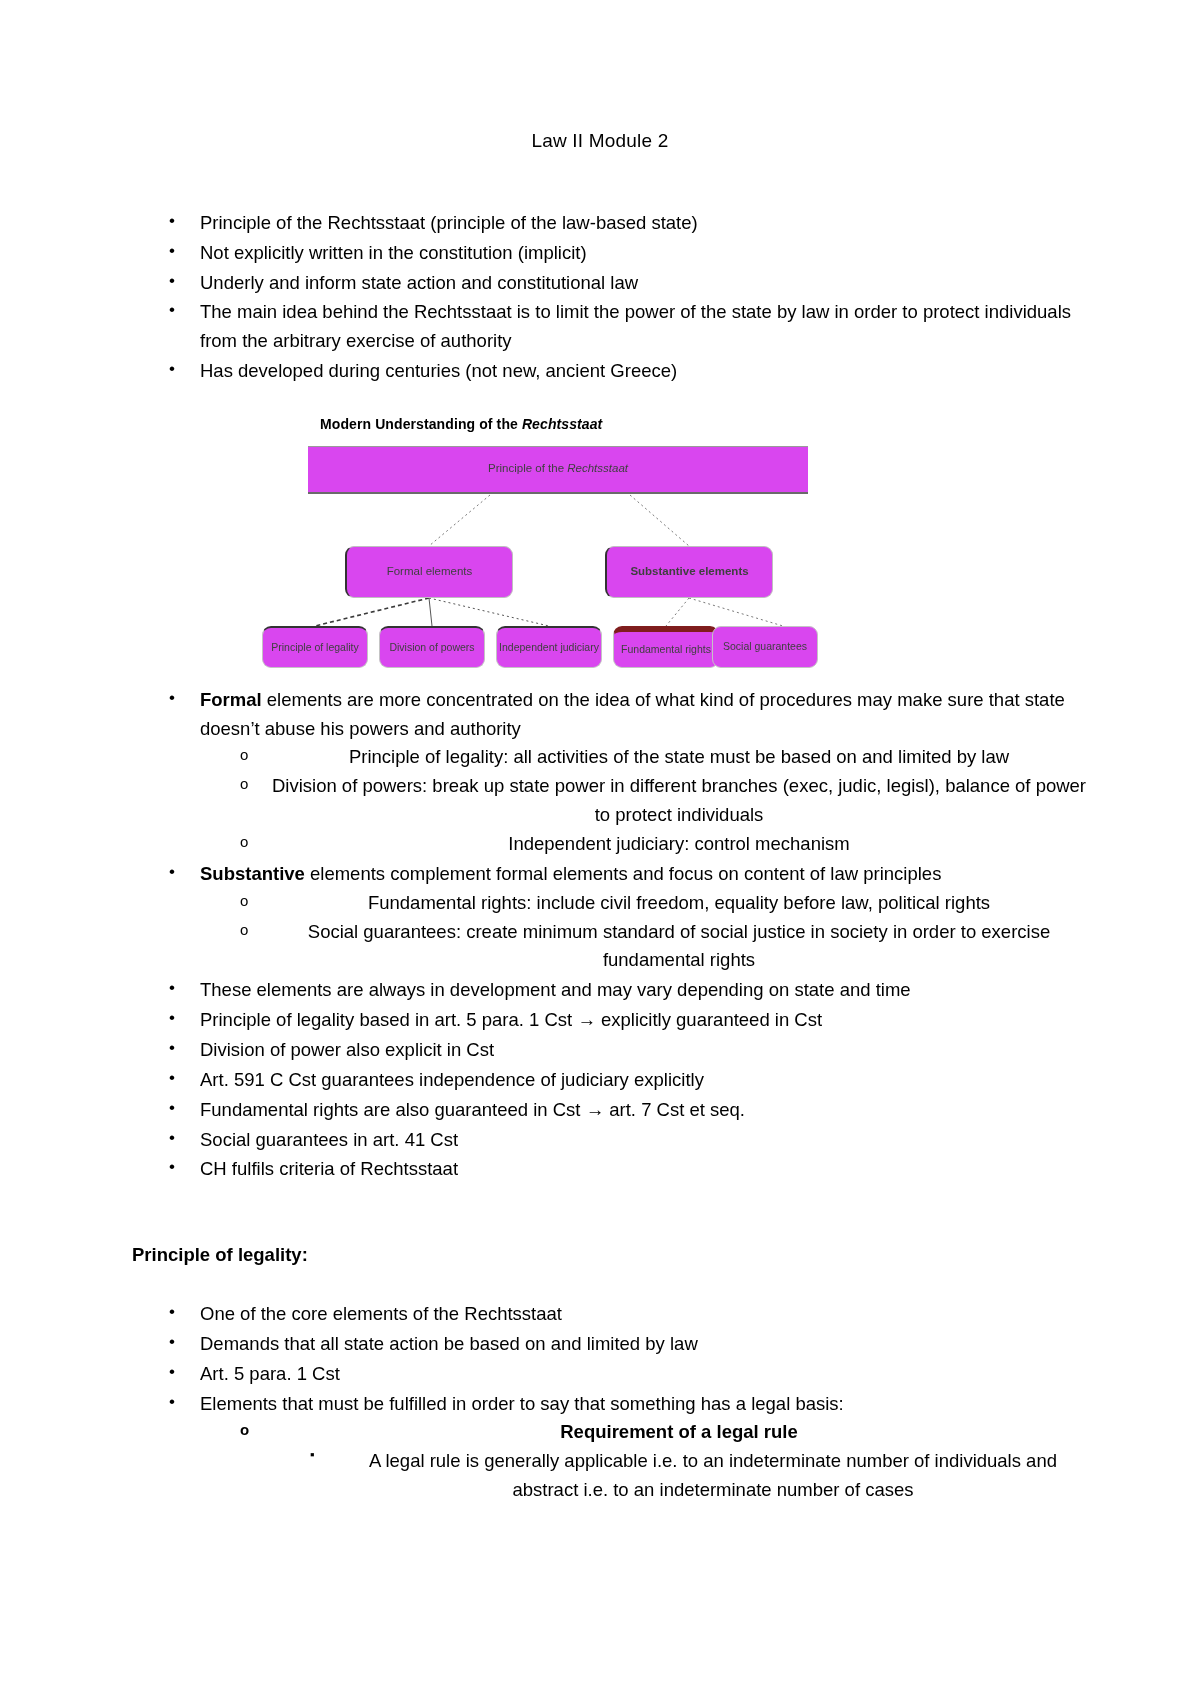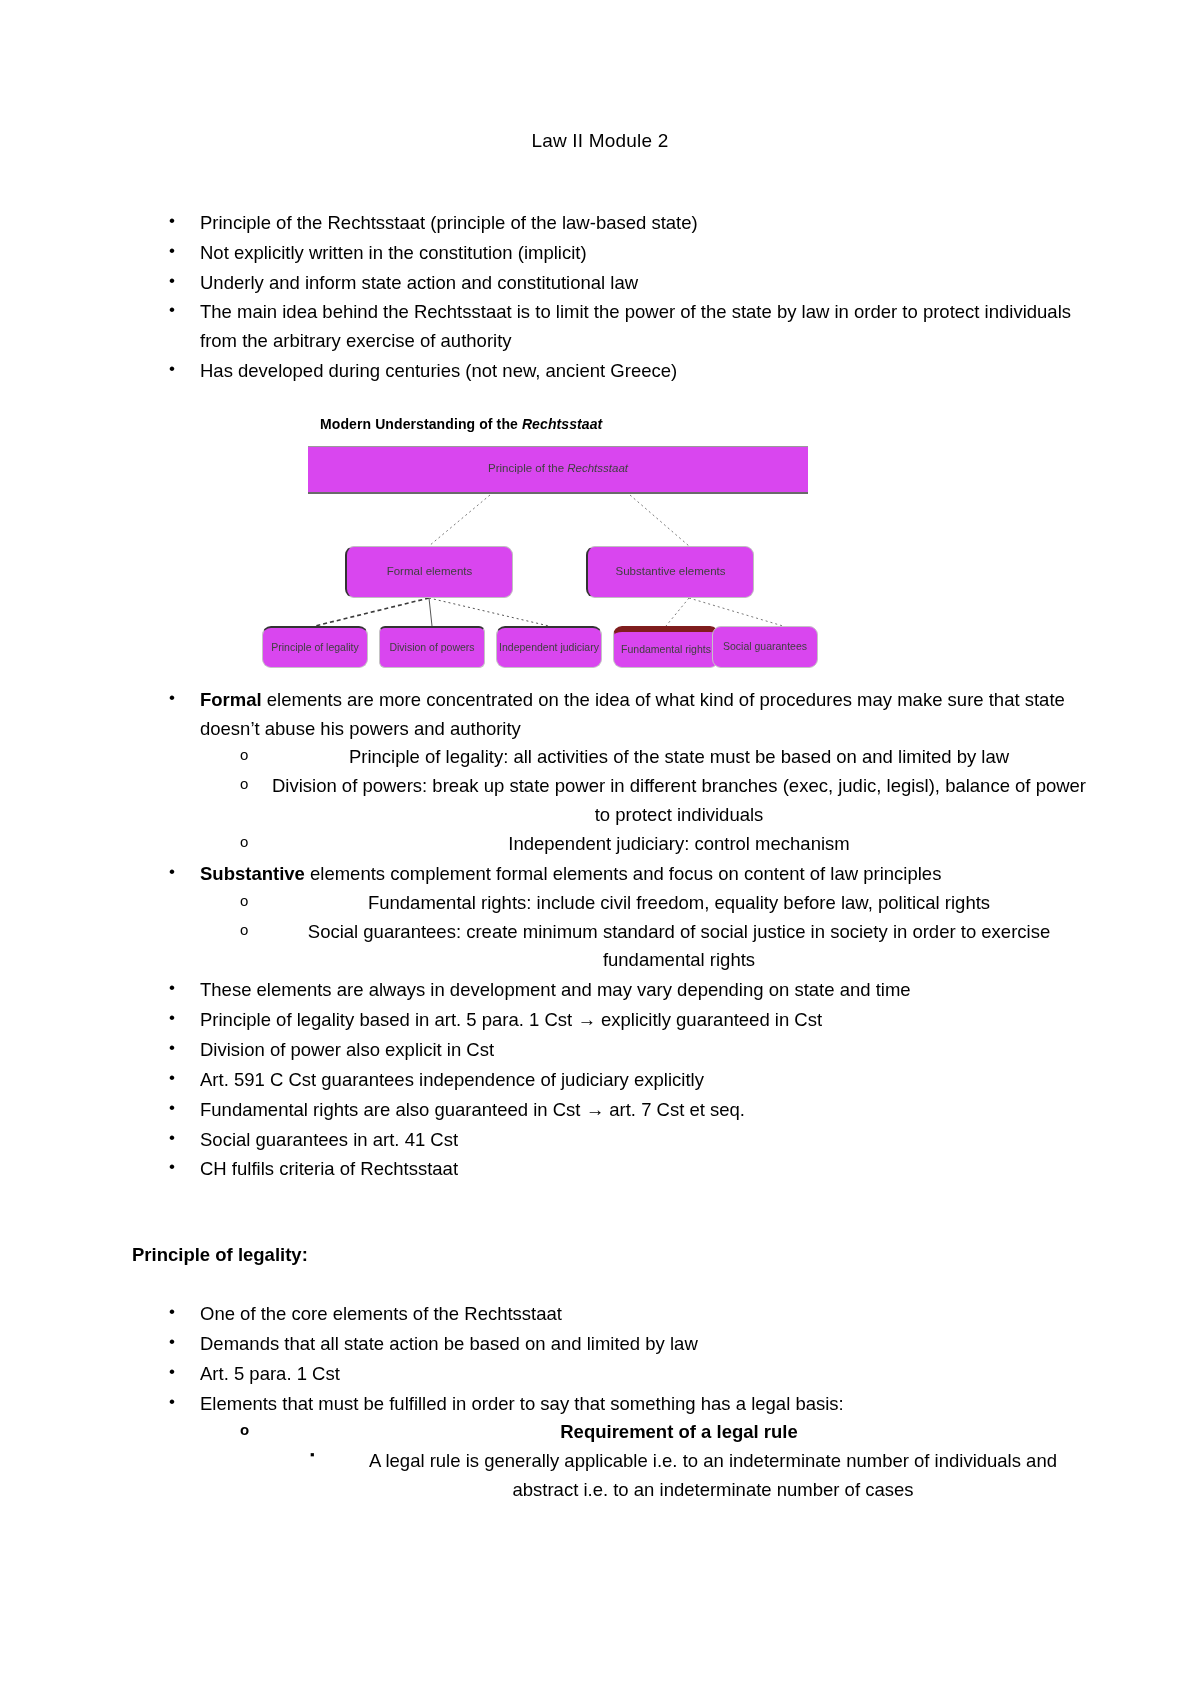--- a/index.html
+++ b/index.html
@@ -147,33 +147,33 @@
   .node-root .it { font-style: italic; }
   .node-mid {
     width: 168px;
     height: 52px;
     border: 1px solid #bfbfbf;
     border-left: 2px solid #333;
     border-radius: 9px;
     font-size: 11.5px;
   }
   .node-mid.left  { left: 105px; top: 100px; }
-  .node-mid.right { left: 346px; top: 100px; }
+  .node-mid.right { left: 365px; top: 100px; font-weight: bold; }
   .node-leaf {
     width: 106px;
     height: 42px;
     border: 1px solid #c4c4c4;
     border-top: 2px solid #333;
     border-radius: 9px;
     font-size: 10.5px;
     line-height: 1.25;
     top: 180px;
   }
   .node-leaf.n0 { left: 22px; }
-  .node-leaf.n1 { left: 139px; border-radius: 6px; }
+  .node-leaf.n1 { left: 139px; }
   .node-leaf.n2 { left: 256px; }
   .node-leaf.n3 { left: 373px; border-top: 6px solid #7f1d1d; }
   .node-leaf.n4 { left: 472px; border-top: 1px solid #c4c4c4; }
 </style>
 </head>
 <body>
 
 <div class="page">
 
   <div class="doc-title">Law II Module 2</div>

